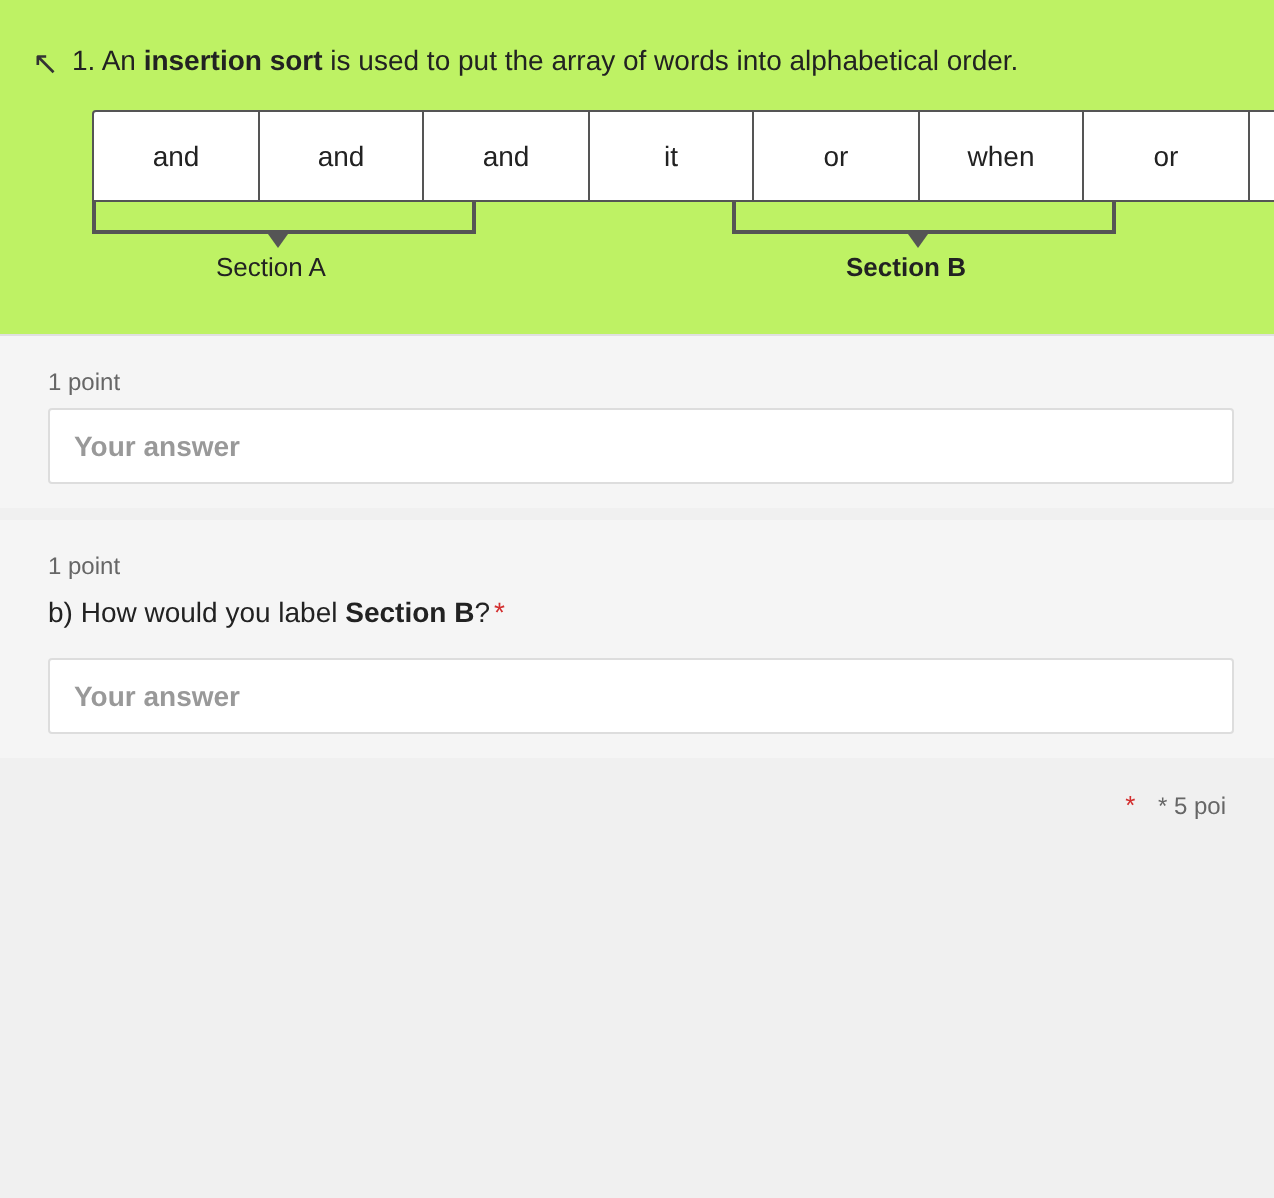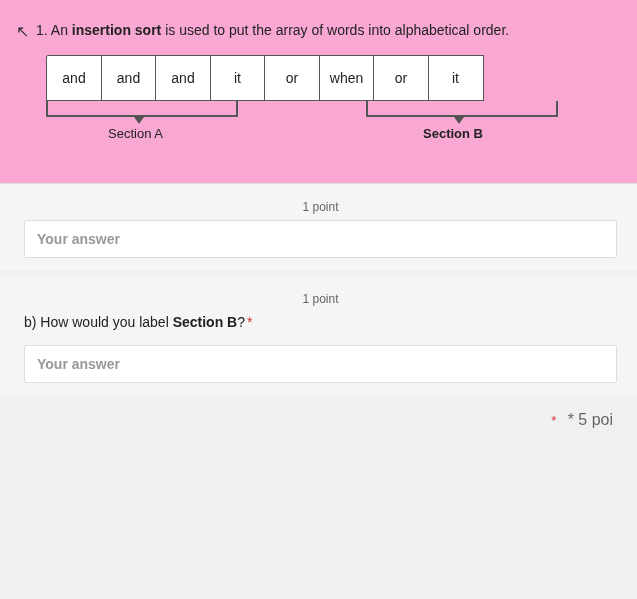--- a/index.html
+++ b/index.html
@@ -11,22 +11,22 @@
     body {
       font-family: Arial, sans-serif;
       background: #f0f0f0;
       font-size: 14px;
       color: #333;
       width: 637px;
       min-height: 599px;
     }
 
     .main-content {
-      background: #f9a8d4;
-      padding: 20px 24px 16px 36px;
+      background: #bef264;
+      padding: 20px 24px 0 36px;
       border-bottom: 1px solid #e0e0e0;
     }
 
     .question-text {
       font-size: 14px;
       color: #222;
       margin-bottom: 14px;
       line-height: 1.5;
     }
 
@@ -52,21 +52,21 @@
       margin-bottom: 10px;
       margin-left: 10px;
     }
 
     .array-row {
       display: flex;
       align-items: stretch;
     }
 
     .array-cell {
-      width: 56px;
+      width: 84px;
       height: 46px;
       border: 1.5px solid #555;
       display: flex;
       align-items: center;
       justify-content: center;
       font-size: 14px;
       color: #222;
       background: #fff;
       margin-right: -1.5px;
     }
@@ -81,21 +81,21 @@
       margin-bottom: 6px;
     }
 
     .question-section + .question-section {
       margin-top: 4px;
     }
 
     .points-badge {
       font-size: 12px;
       color: #666;
-      text-align: center;
+      text-align: left;
       margin-bottom: 6px;
     }
 
     .question-label {
       font-size: 14px;
       color: #222;
       margin-bottom: 12px;
       line-height: 1.5;
     }
 
@@ -191,15 +191,15 @@
       <span>b) How would you label </span><strong>Section B</strong><span>?</span><span class="required-star">*</span>
     </div>
     <div class="answer-area">
       <span style="color:#999;">Your answer</span>
     </div>
   </div>
 
   <div class="footer-text">
     <span class="footer-star">*</span>
     &nbsp;&nbsp;
-    <span style="color:#666; font-size:16px;text-align:right;">* 5 poi</span>
+    <span style="color:#666; font-size:12px;text-align:right;">* 5 poi</span>
   </div>
 </div>
 
 </body></html>

